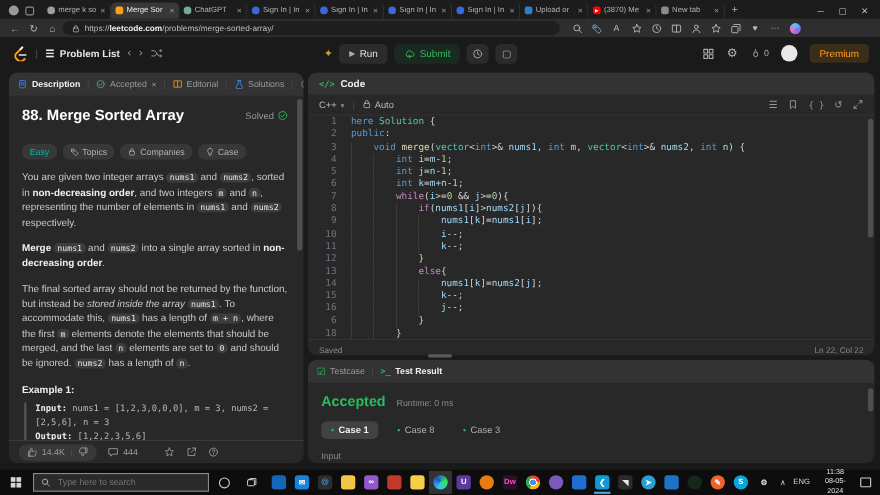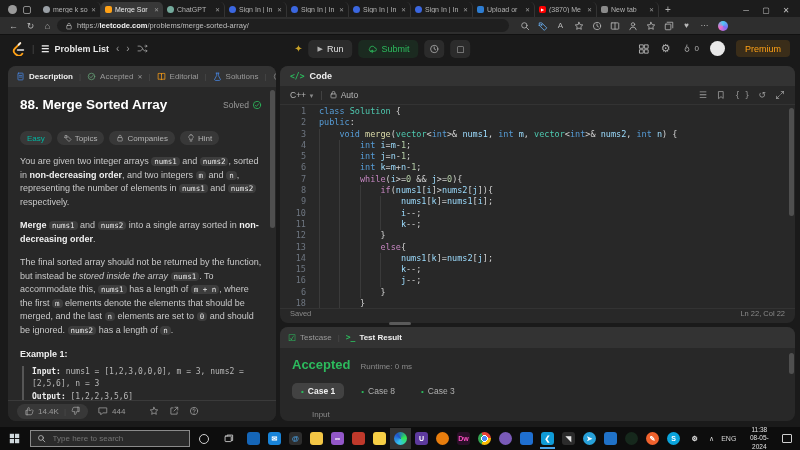--- a/index.html
+++ b/index.html
@@ -78,36 +78,36 @@
   #codepanel{left:280px;right:5px;top:66px;height:257px;}
   .codehdr{height:20px;background:#333;display:flex;align-items:center;gap:5px;padding:0 10px;font-size:9px;color:#f0f0f0;font-weight:bold;}
   .codetag{color:#2cbb5d;font-family:"DejaVu Sans Mono",monospace;font-size:8px;font-weight:bold;}
   .codetool{height:19px;display:flex;align-items:center;gap:6px;padding:0 10px;border-bottom:1px solid #333;font-size:8.5px;color:#b8b8b8;}
   .ttools{margin-left:auto;display:flex;align-items:center;gap:9px;color:#9a9a9a;font-size:9px;}
   .codearea{position:absolute;top:40px;left:0;right:8px;bottom:15px;overflow:hidden;font-family:"DejaVu Sans Mono",monospace;font-size:8.5px;}
   .cl{height:11.3px;line-height:11.3px;white-space:pre;}
   .ln{display:inline-block;width:26px;text-align:right;color:#6e7681;margin-right:13px;}
   .kb{color:#569cd6}.km{color:#c586c0}.kt{color:#4ec9b0}.kf{color:#dcdcaa}.kv{color:#9cdcfe}.kn{color:#b5cea8}.kd{color:#d4d4d4}
   .ind{display:inline-block;width:4ch;height:11.3px;border-left:1px solid #3a3a3a;vertical-align:top;}
-  .codestatus{position:absolute;left:0;right:0;bottom:0;height:15px;display:flex;align-items:flex-start;padding:0 10px;font-size:7.5px;color:#8a8a8a;border-top:1px solid #333;}
+  .codestatus{position:absolute;left:0;right:0;bottom:0;height:15px;display:flex;align-items:flex-end;padding:0 10px;font-size:7.5px;color:#8a8a8a;border-top:1px solid #333;}
   .codestatus .cur{margin-left:auto;}
 
   .draghandle{position:absolute;left:50%;top:322px;transform:translateX(-50%);width:22px;height:3px;border-radius:2px;background:#5a5a5a;}
 
   
   #resultpanel{left:280px;right:5px;top:327px;bottom:29px;}
   .rcontent{padding:9px 12px 0 12px;}
   .acc-row{display:flex;align-items:baseline;gap:10px;}
   .accepted{color:#2cbb5d;font-size:13px;font-weight:bold;}
   .runtime{color:#8a8a8a;font-size:8px;}
   .caserow{display:flex;align-items:center;gap:8px;margin-top:11px;}
   .casepill{display:flex;align-items:center;gap:4px;height:16px;padding:0 9px;border-radius:5px;font-size:8.5px;color:#b0b0b0;}
   .casepill.active{background:rgba(255,255,255,.12);color:#f0f0f0;font-weight:bold;}
   .cdot{color:#2cbb5d;font-size:8px;}
-  .inputlbl{margin-top:11px;font-size:8px;color:#8a8a8a;margin-left:20px;}
+  .inputlbl{margin-top:11px;font-size:8px;color:#8a8a8a;}
   .term{color:#2cbb5d;font-family:"DejaVu Sans Mono",monospace;font-size:8px;font-weight:bold;}
   .tcheck{color:#2cbb5d;font-size:9px;}
 
   
   .taskbar{position:absolute;bottom:0;left:0;right:0;height:23px;background:#0d0d0d;display:flex;align-items:center;gap:4px;padding:0 4px;}
   .startbtn{width:22px;display:flex;justify-content:center;}
   .tsearch{display:flex;align-items:center;gap:5px;width:163px;height:17px;background:#2a2a2a;border:1px solid #8a8a8a;padding:0 6px;color:#c9c9c9;}
   .tsearch input{background:transparent;border:none;outline:none;color:#c9c9c9;font-size:8px;width:120px;font-family:"Liberation Sans",sans-serif;}
   .tbico{width:21px;display:flex;align-items:center;justify-content:center;color:#cfcfcf;}
   .cortana{width:10px;height:10px;border-radius:50%;border:1.3px solid #cfcfcf;}
@@ -482,21 +482,21 @@
           <span class="pill">
             <svg class="ic" width="8" height="8">
               <use href="#ic-lock"></use>
             </svg>
             <span>Companies</span>
           </span>
           <span class="pill">
             <svg class="ic" width="8" height="8">
               <use href="#ic-bulb"></use>
             </svg>
-            <span>Hint</span>
+            <span>Case</span>
           </span>
         </div>
       <div id="paras">
           <div class="para">You are given two integer arrays <code class="chip">nums1</code> and <code class="chip">nums2</code>, sorted in <b>non-decreasing order</b>, and two integers <code class="chip">m</code> and <code class="chip">n</code>, representing the number of elements in <code class="chip">nums1</code> and <code class="chip">nums2</code> respectively.</div>
           <div class="para"><b>Merge</b> <code class="chip">nums1</code> and <code class="chip">nums2</code> into a single array sorted in <b>non-decreasing order</b>.</div>
           <div class="para">The final sorted array should not be returned by the function, but instead be <i>stored inside the array</i> <code class="chip">nums1</code>. To accommodate this, <code class="chip">nums1</code> has a length of <code class="chip">m + n</code>, where the first <code class="chip">m</code> elements denote the elements that should be merged, and the last <code class="chip">n</code> elements are set to <code class="chip">0</code> and should be ignored. <code class="chip">nums2</code> has a length of <code class="chip">n</code>.</div>
         </div>
       <div class="extitle">Example 1:</div>
       <div class="exblock" id="exblock">
           <div class="exline"><b>Input:</b> nums1 = [1,2,3,0,0,0], m = 3, nums2 = [2,5,6], n = 3</div>
@@ -566,21 +566,21 @@
             <use href="#ic-bookmark"></use>
           </svg>
         <span style="font-family:'DejaVu Sans Mono',monospace;font-size:8px;">{ }</span>
         <span>↺</span>
         <svg class="ic" width="10" height="10">
             <use href="#ic-expand"></use>
           </svg>
       </span>
     </div>
     <div class="codearea" id="codearea">
-        <div class="cl"><span class="ln">1</span><span class="ct"><span class="kb">class</span> <span class="kt">Solution</span> <span class="kd">{</span></span></div>
+        <div class="cl"><span class="ln">1</span><span class="ct"><span class="kb">here</span> <span class="kt">Solution</span> <span class="kd">{</span></span></div>
         <div class="cl"><span class="ln">2</span><span class="ct"><span class="kb">public</span><span class="kd">:</span></span></div>
         <div class="cl"><span class="ln">3</span><span class="ct"><span class="ind"></span><span class="kb">void</span> <span class="kf">merge</span><span class="kd">(</span><span class="kt">vector</span><span class="kd">&lt;</span><span class="kb">int</span><span class="kd">&gt;&amp;</span> <span class="kv">nums1</span><span class="kd">,</span> <span class="kb">int</span> <span class="kv">m</span><span class="kd">,</span> <span class="kt">vector</span><span class="kd">&lt;</span><span class="kb">int</span><span class="kd">&gt;&amp;</span> <span class="kv">nums2</span><span class="kd">,</span> <span class="kb">int</span> <span class="kv">n</span><span class="kd">)</span> <span class="kd">{</span></span></div>
         <div class="cl"><span class="ln">4</span><span class="ct"><span class="ind"></span><span class="ind"></span><span class="kb">int</span> <span class="kv">i</span><span class="kd">=</span><span class="kv">m</span><span class="kd">-</span><span class="kn">1</span><span class="kd">;</span></span></div>
         <div class="cl"><span class="ln">5</span><span class="ct"><span class="ind"></span><span class="ind"></span><span class="kb">int</span> <span class="kv">j</span><span class="kd">=</span><span class="kv">n</span><span class="kd">-</span><span class="kn">1</span><span class="kd">;</span></span></div>
         <div class="cl"><span class="ln">6</span><span class="ct"><span class="ind"></span><span class="ind"></span><span class="kb">int</span> <span class="kv">k</span><span class="kd">=</span><span class="kv">m</span><span class="kd">+</span><span class="kv">n</span><span class="kd">-</span><span class="kn">1</span><span class="kd">;</span></span></div>
         <div class="cl"><span class="ln">7</span><span class="ct"><span class="ind"></span><span class="ind"></span><span class="km">while</span><span class="kd">(</span><span class="kv">i</span><span class="kd">&gt;=</span><span class="kn">0</span> <span class="kd">&amp;&amp;</span> <span class="kv">j</span><span class="kd">&gt;=</span><span class="kn">0</span><span class="kd">){</span></span></div>
         <div class="cl"><span class="ln">8</span><span class="ct"><span class="ind"></span><span class="ind"></span><span class="ind"></span><span class="km">if</span><span class="kd">(</span><span class="kv">nums1</span><span class="kd">[</span><span class="kv">i</span><span class="kd">]&gt;</span><span class="kv">nums2</span><span class="kd">[</span><span class="kv">j</span><span class="kd">]){</span></span></div>
         <div class="cl"><span class="ln">9</span><span class="ct"><span class="ind"></span><span class="ind"></span><span class="ind"></span><span class="ind"></span><span class="kv">nums1</span><span class="kd">[</span><span class="kv">k</span><span class="kd">]=</span><span class="kv">nums1</span><span class="kd">[</span><span class="kv">i</span><span class="kd">];</span></span></div>
         <div class="cl"><span class="ln">10</span><span class="ct"><span class="ind"></span><span class="ind"></span><span class="ind"></span><span class="ind"></span><span class="kv">i</span><span class="kd">--;</span></span></div>
         <div class="cl"><span class="ln">11</span><span class="ct"><span class="ind"></span><span class="ind"></span><span class="ind"></span><span class="ind"></span><span class="kv">k</span><span class="kd">--;</span></span></div>

